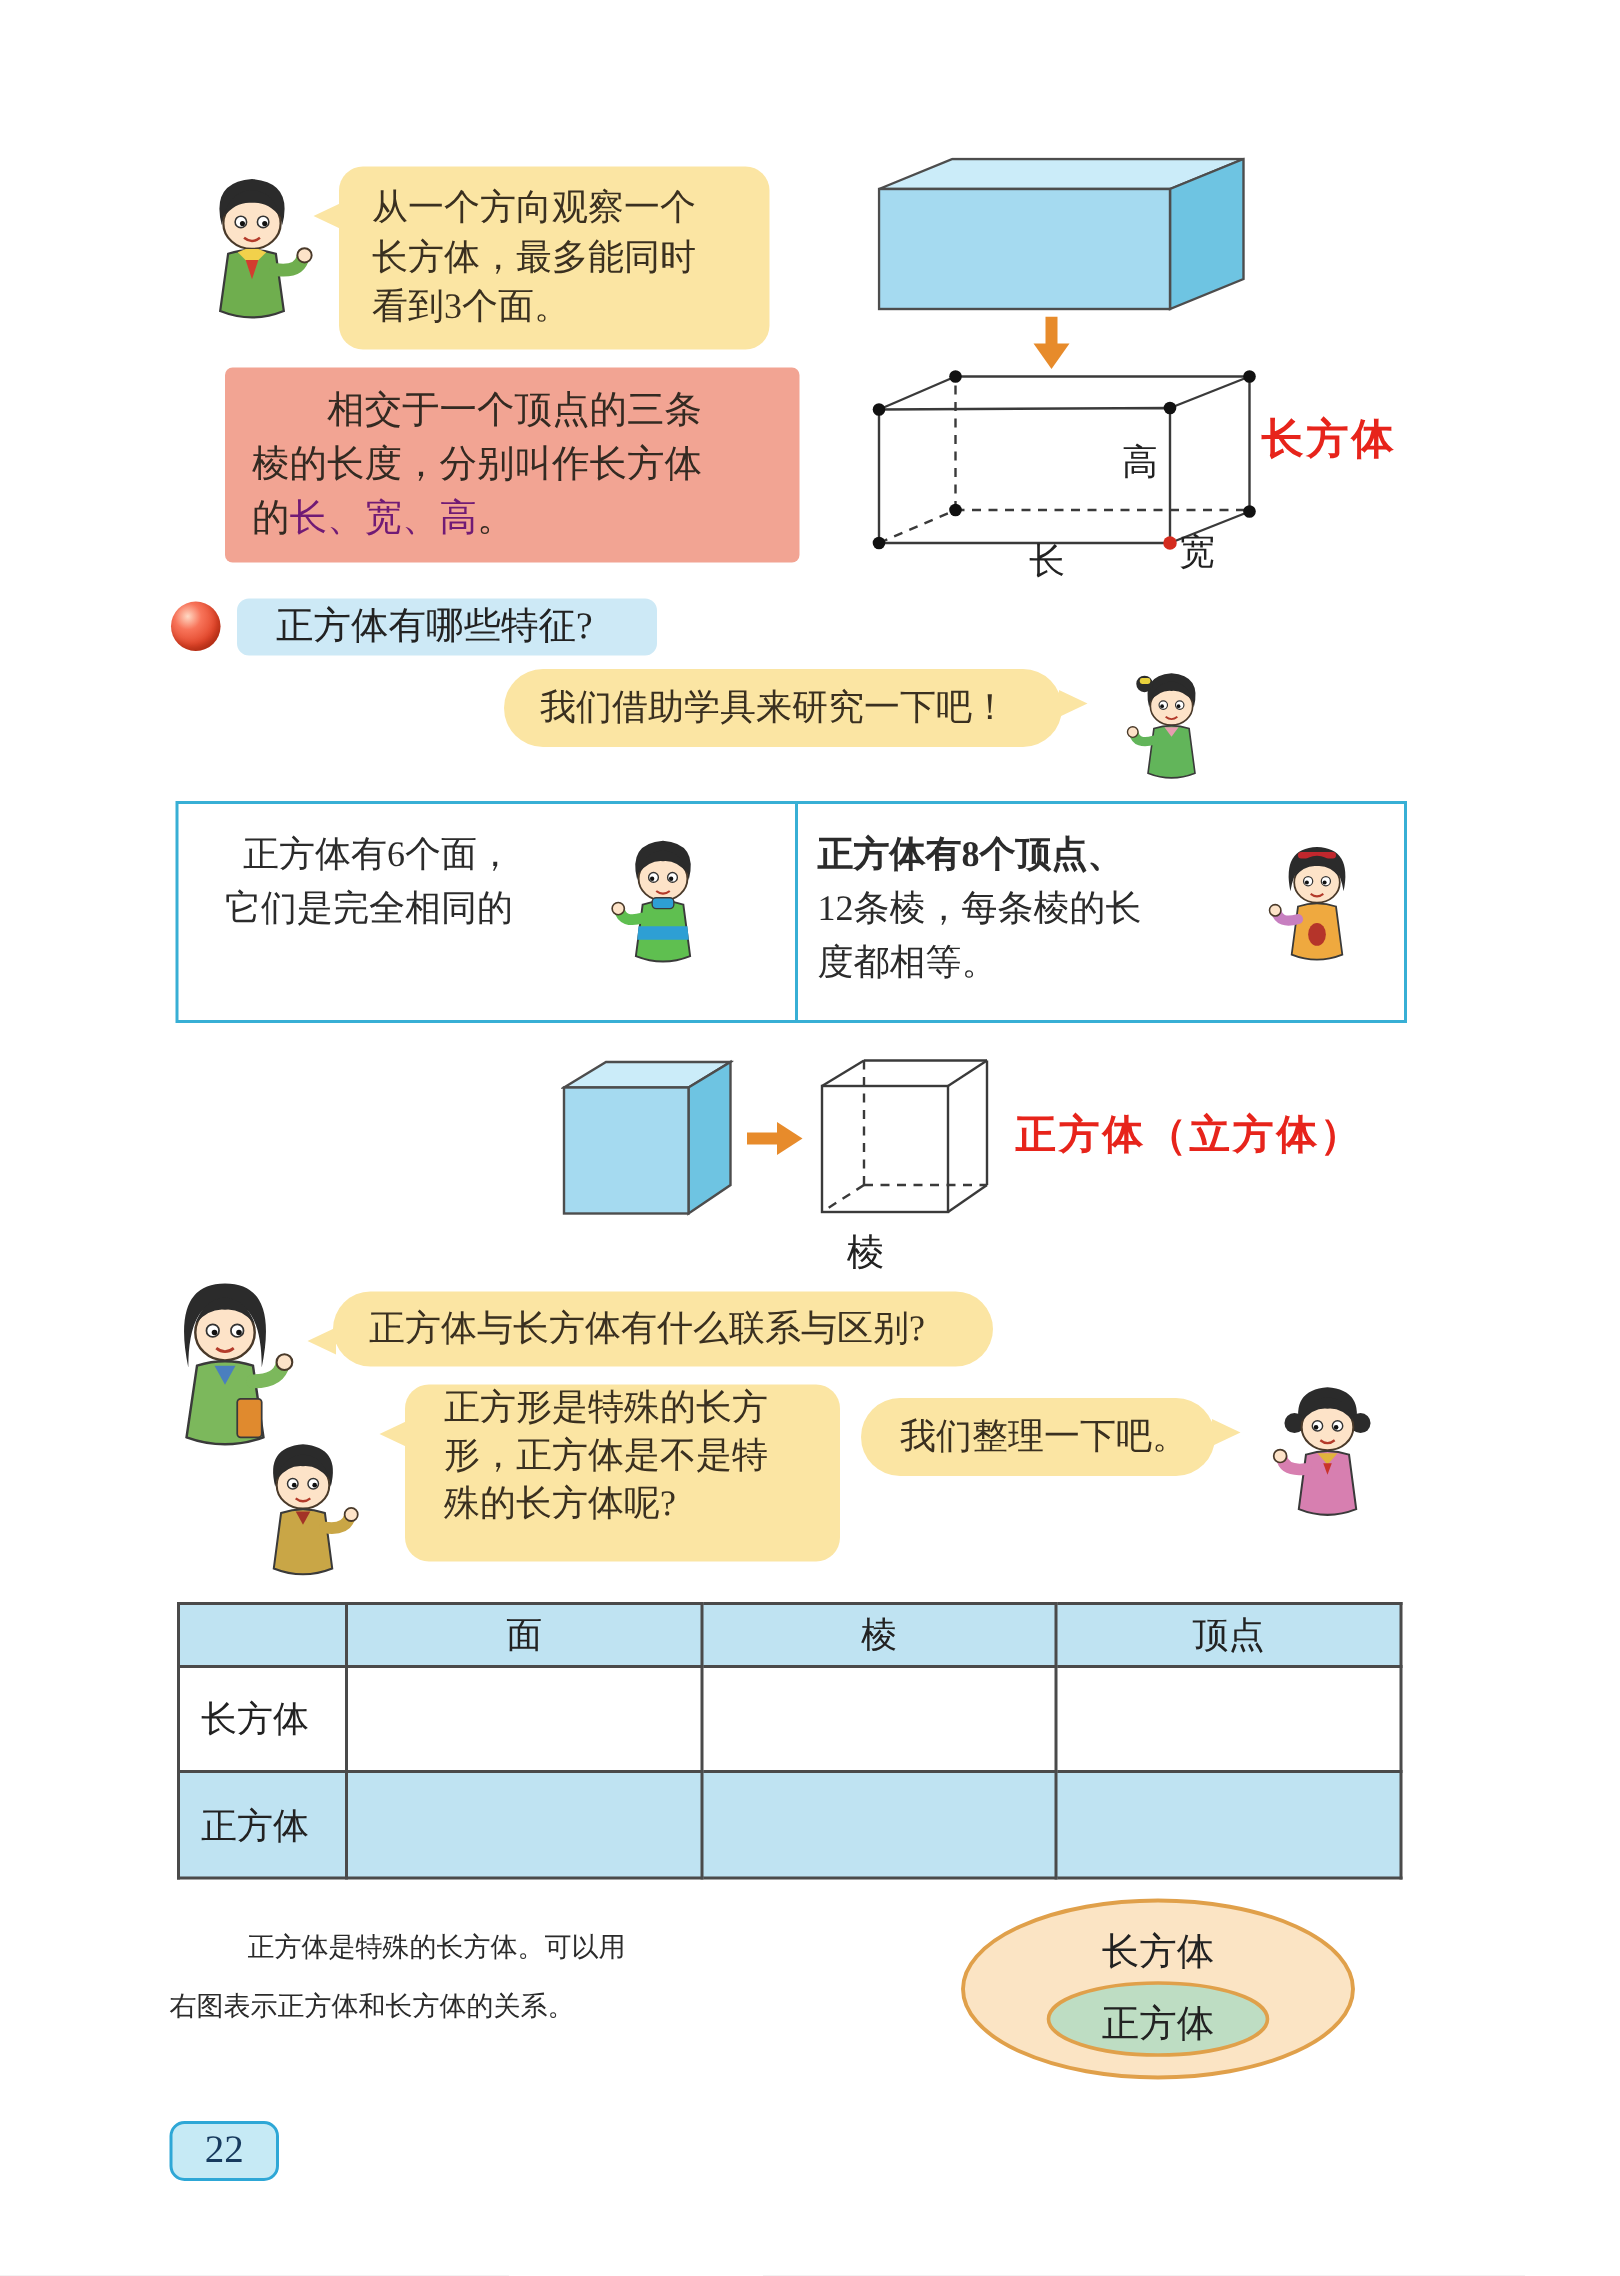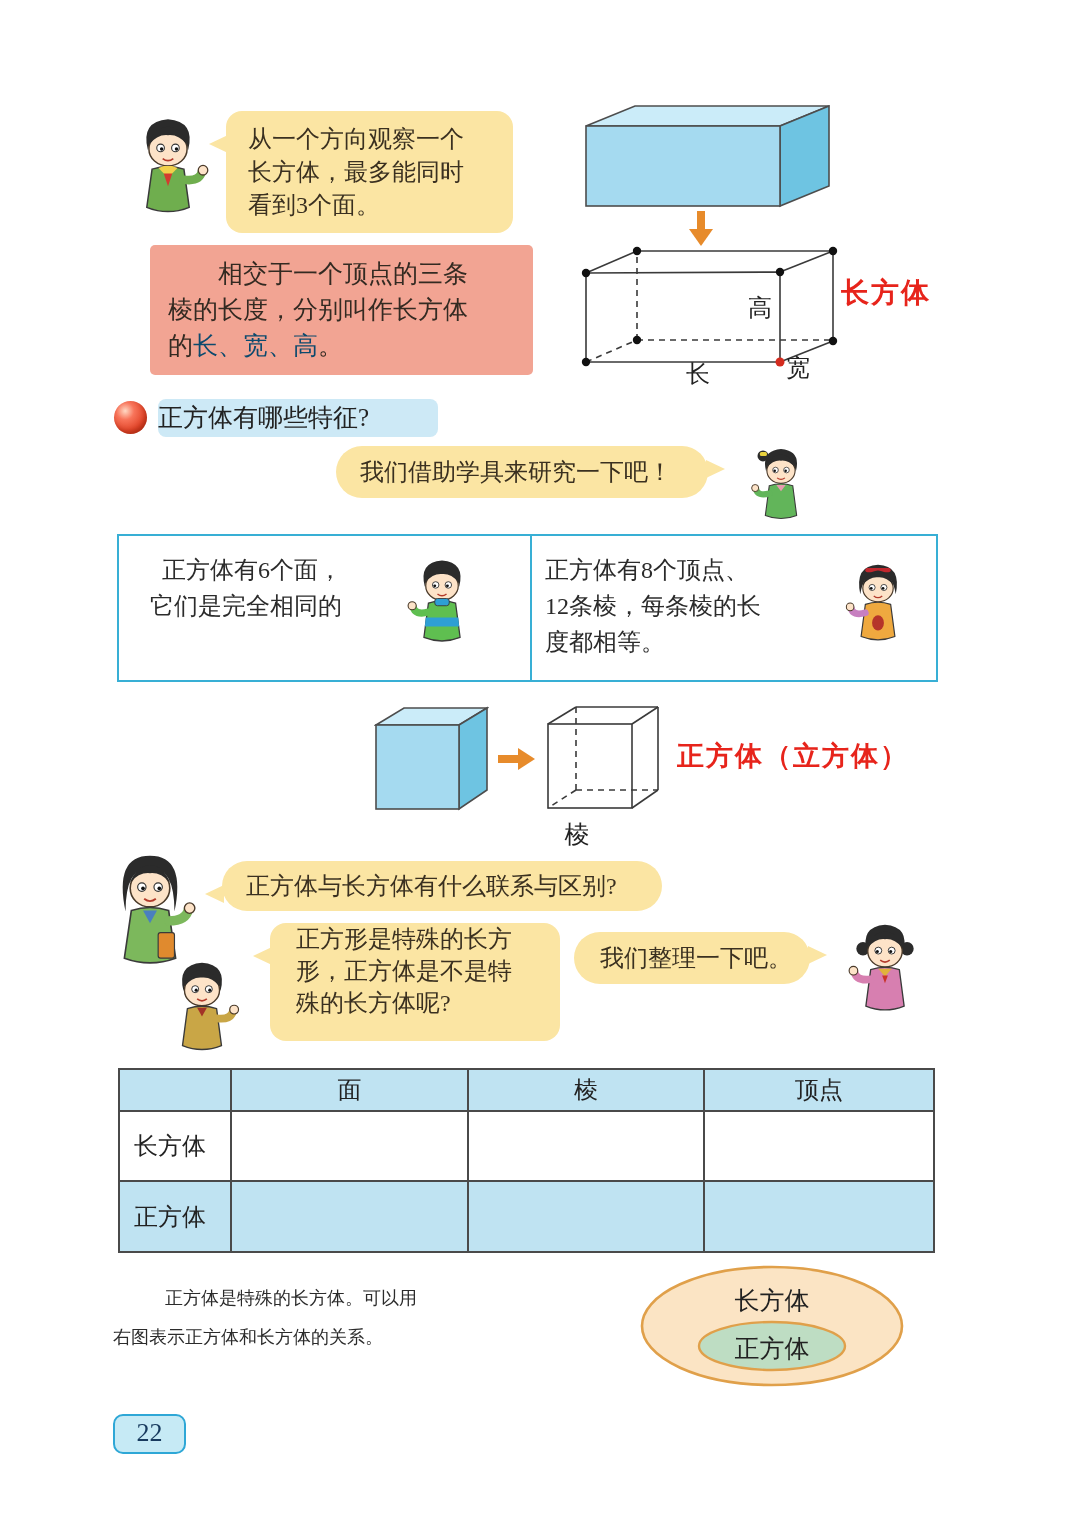--- a/index.html
+++ b/index.html
@@ -23,25 +23,25 @@
     content:"";position:absolute;right:-17px;top:14px;width:0;height:0;
     border:solid transparent;border-width:9px 0 9px 19px;border-left-color:#FBE5A3;
   }
   
   .pinkbox{
     position:absolute;left:150px;top:245px;width:383px;height:130px;
     background:#F2A493;border-radius:5px;padding:11px 18px;box-sizing:border-box;
     font-size:25px;line-height:36px;color:#332a22;
   }
   .pinkbox .ind{padding-left:50px;}
-  .red-hl{color:#0c4a6e;}
+  .red-hl{color:#701a75;}
   .q-hl{
     position:absolute;left:158px;top:399px;width:280px;height:38px;
     background:#CDE9F6;border-radius:8px;font-size:25px;line-height:38px;
-    box-sizing:border-box;color:#222;
+    padding-left:26px;box-sizing:border-box;color:#222;
   }
   .ball{
     position:absolute;left:114px;top:401px;width:33px;height:33px;border-radius:50%;
     background:radial-gradient(circle at 34% 30%, #ffd9c4 0%, #f8745a 28%, #E2472B 62%, #b82c12 100%);
     box-shadow:inset -2px -3px 4px rgba(120,20,0,.35);
   }
   
   .bluebox{
     position:absolute;left:117px;top:534px;width:821px;height:148px;
     border:2.5px solid #38AFD5;box-sizing:border-box;background:#fff;
@@ -193,21 +193,21 @@
     <circle cx="52" cy="32" r="3.6" fill="#fff" stroke="#333" stroke-width="1"></circle>
       <circle cx="53" cy="33" r="1.6" fill="#111"></circle>
     <path d="M40,42 Q45,46 50,42" stroke="#b33a2a" stroke-width="1.6" fill="none"></path>
     <path d="M30,52 Q45,47 60,52 L65,90 Q45,98 25,90 Z" fill="#5FBF50" stroke="#3a3a3a" stroke-width="1.4"></path>
     <path d="M27,68 L63,68 L64,78 L26,78 Z" fill="#2E9FD4"></path>
     <rect x="37" y="47" width="16" height="8" rx="3" fill="#2E9FD4" stroke="#3a3a3a" stroke-width="1"></rect>
     <path d="M60,62 Q75,66 77,56" stroke="#5FBF50" stroke-width="8" fill="none" stroke-linecap="round"></path>
     <circle cx="78" cy="55" r="4.5" fill="#fde3c8" stroke="#4a3a2a" stroke-width="1.2"></circle>
   </svg>
   <div class="feat-text" style="left:545px;top:552px;">
-    <span style="display:block;">正方体有8个顶点、</span>
+    <span style="display:block;font-weight:bold;">正方体有8个顶点、</span>
     <span style="display:block;">12条棱，每条棱的长</span>
     <span style="display:block;">度都相等。</span>
   </div>
   <svg class="char flip" style="left:840px;top:558px;" width="76" height="102" viewBox="0 0 90 115">
     <path d="M24,40 Q17,6 45,5 Q73,6 66,40 Q62,15 45,15 Q28,15 24,40 Z" fill="#2b2b2b"></path>
     <rect x="30" y="9" width="30" height="5" rx="2.5" fill="#C1272D"></rect>
     <ellipse cx="45" cy="33" rx="18" ry="16" fill="#fde3c8" stroke="#4a3a2a" stroke-width="1.4"></ellipse>
     <path d="M27,29 Q31,13 45,12 Q59,13 63,29 Q55,19 45,20 Q35,19 27,29 Z" fill="#2b2b2b"></path>
     <circle cx="38" cy="32" r="3.6" fill="#fff" stroke="#333" stroke-width="1"></circle>
       <circle cx="39" cy="33" r="1.6" fill="#111"></circle>

